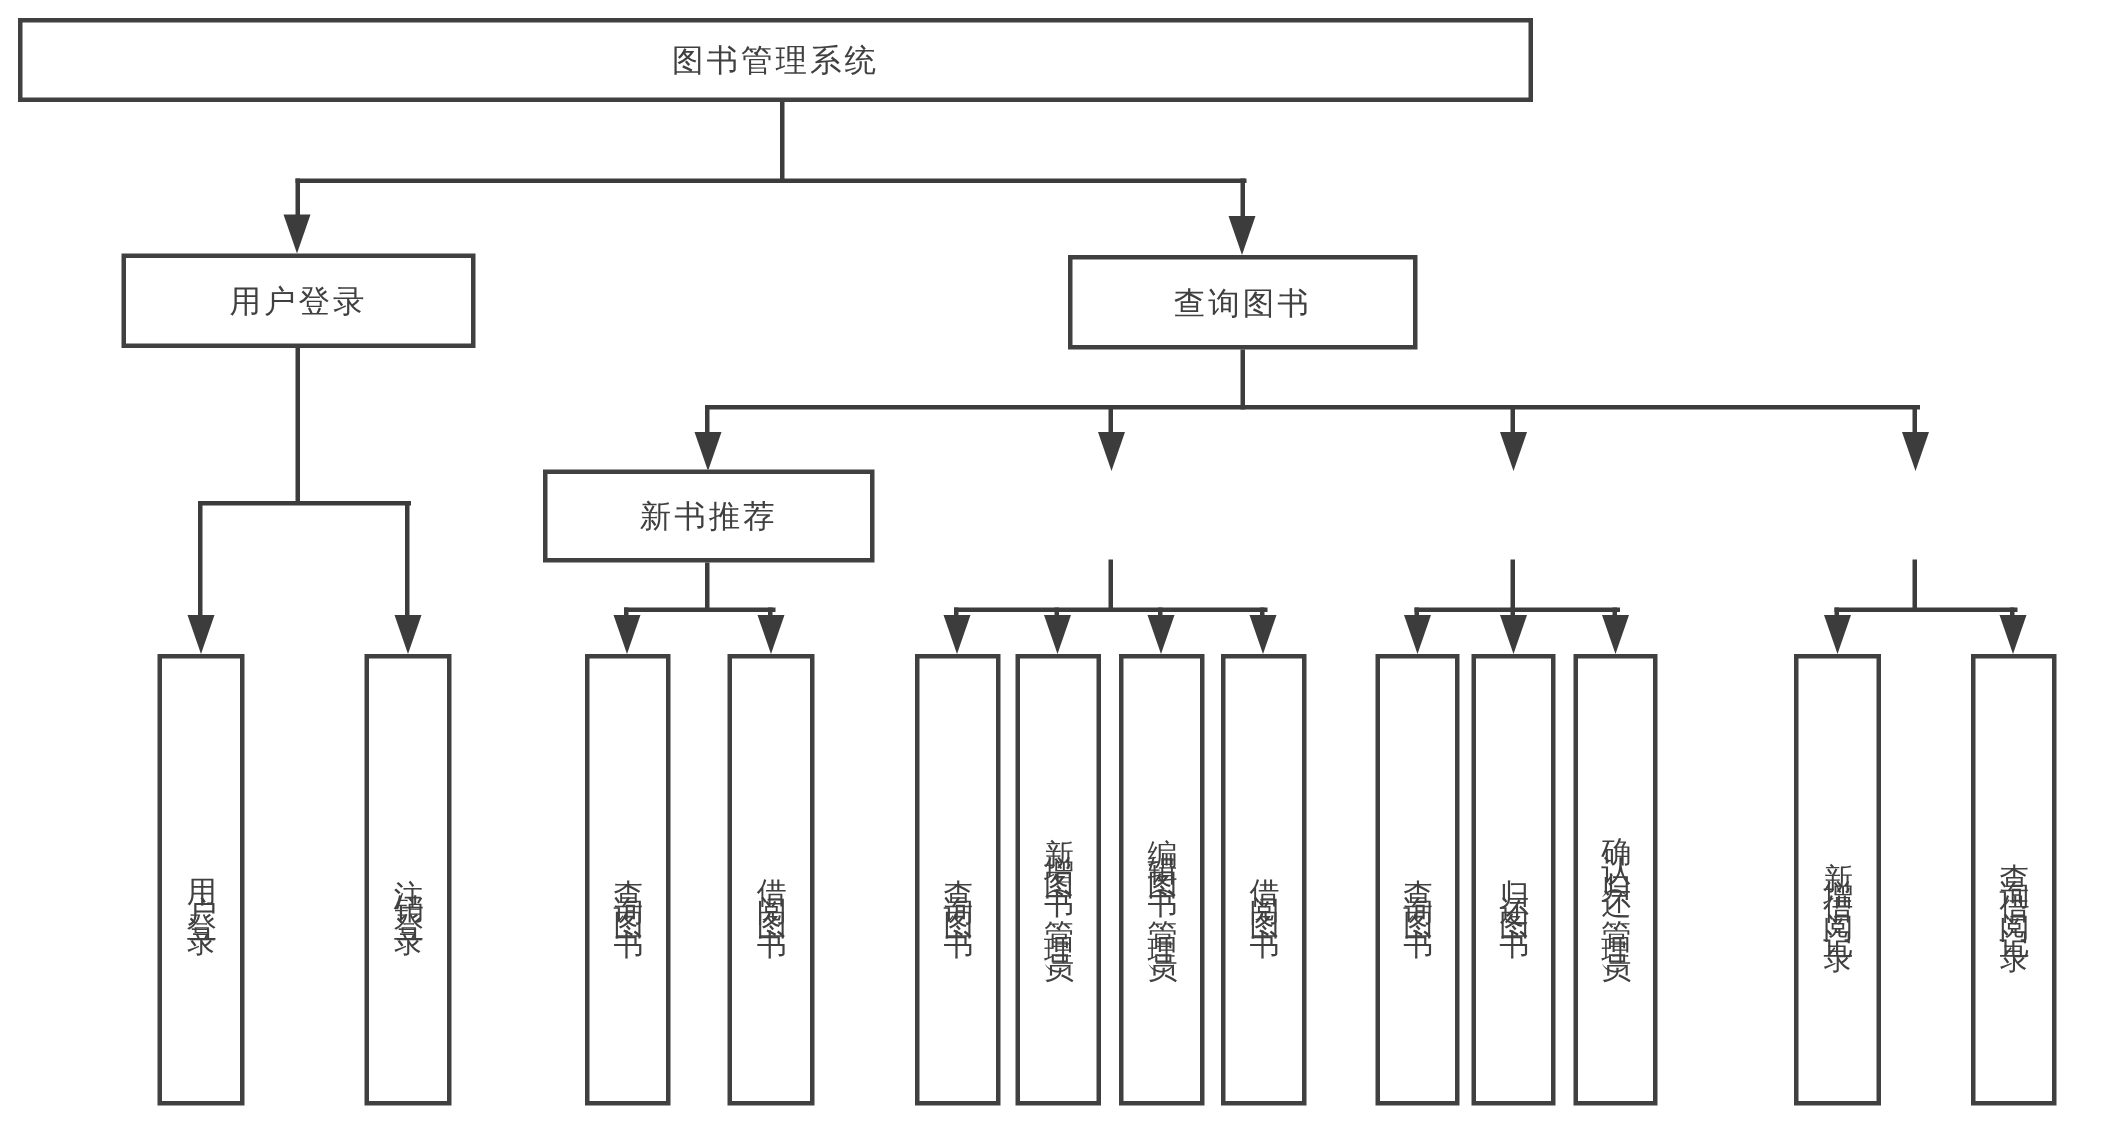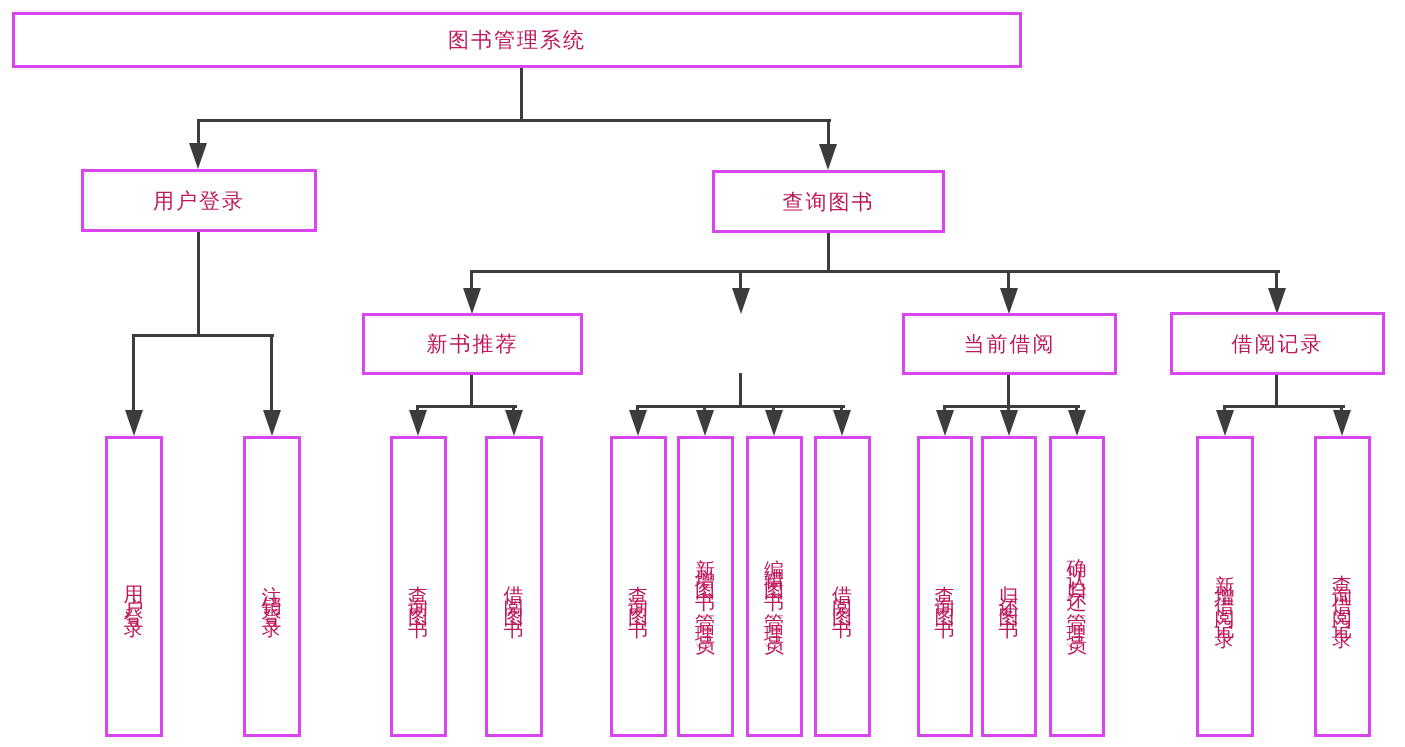--- a/index.html
+++ b/index.html
@@ -2,22 +2,22 @@
 <html><head>
 <meta charset="utf-8">
 <style>
   html,body { margin:0; padding:0; background:#ffffff; }
   .canvas {
     position:relative; width:1405px; height:747px; background:#ffffff;
     font-family:"Liberation Sans","DejaVu Sans",sans-serif; overflow:hidden;
   }
   .box {
     position:absolute; box-sizing:border-box; background:#ffffff;
-    border:3px solid #d946ef; display:flex; align-items:center; justify-content:center;
-    color:#be185d;
+    border:3px solid #404040; display:flex; align-items:center; justify-content:center;
+    color:#404040;
   }
   .box-h span { font-size:21px; letter-spacing:2px; white-space:nowrap; }
   .box-v span {
     writing-mode:vertical-rl; text-orientation:mixed;
     font-size:20px; line-height:1; letter-spacing:11px; margin-bottom:-11px;
     white-space:nowrap;
   }
   .hline, .vline { position:absolute; background:#3c3c3c; }
   .arrow {
     position:absolute; width:0; height:0;
@@ -101,26 +101,20 @@
   <div class="box box-h" style="left:81px;top:169px;width:236px;height:63px;">
     <span>用户登录</span>
   </div>
   <div class="box box-h" style="left:712px;top:170px;width:233px;height:63px;">
     <span>查询图书</span>
   </div>
 
   <div class="box box-h" style="left:362px;top:313px;width:221px;height:62px;">
     <span>新书推荐</span>
   </div>
-  <div class="box box-h" style="left:902px;top:313px;width:215px;height:62px;">
-    <span>当前借阅</span>
-  </div>
-  <div class="box box-h" style="left:1170px;top:312px;width:215px;height:63px;">
-    <span>借阅记录</span>
-  </div>
 
   <div class="box box-v" style="left:105px;top:436px;width:58px;height:301px;">
     <span>用户登录</span>
   </div>
   <div class="box box-v" style="left:243px;top:436px;width:58px;height:301px;">
     <span>注销登录</span>
   </div>
   <div class="box box-v" style="left:390px;top:436px;width:57px;height:301px;">
     <span>查询图书</span>
   </div>

